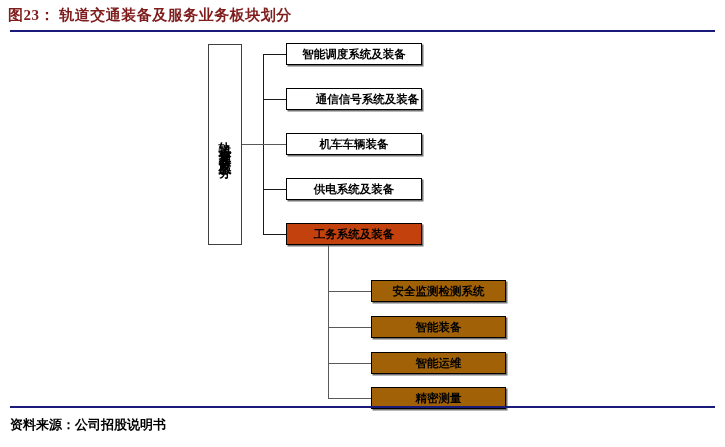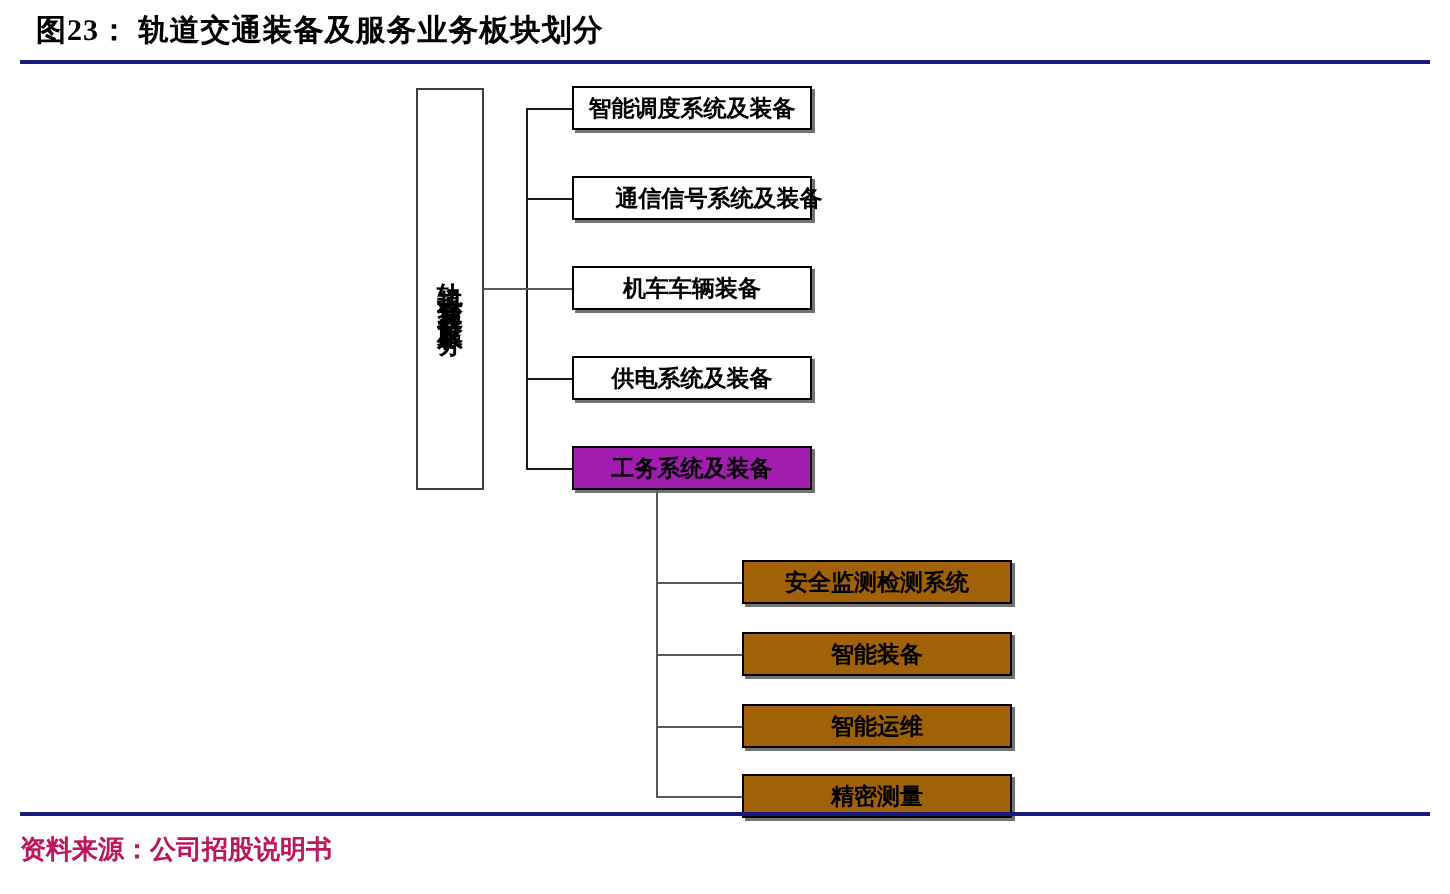--- a/index.html
+++ b/index.html
@@ -11,26 +11,26 @@
     height: 447px;
     background: #ffffff;
     font-family: "Liberation Sans", "DejaVu Sans", sans-serif;
     overflow: hidden;
     position: relative;
   }
 
   
   #figure-title {
     position: absolute;
-    left: 18px;
+    left: 8px;
     top: 6px;
     font-family: "Liberation Serif", "DejaVu Serif", serif;
     font-size: 15px;
     font-weight: bold;
-    color: #000000;
+    color: #7f1d1d;
     letter-spacing: 0.5px;
     white-space: nowrap;
   }
   #header-rule {
     position: absolute;
     left: 10px;
     top: 30px;
     width: 705px;
     height: 2px;
     background: #1a1a7a;
@@ -45,21 +45,21 @@
     height: 2px;
     background: #1a1a7a;
   }
   #source-note {
     position: absolute;
     left: 10px;
     top: 416px;
     font-family: "Liberation Serif", "DejaVu Serif", serif;
     font-size: 13px;
     font-weight: bold;
-    color: #be185d;
+    color: #000000;
     white-space: nowrap;
   }
 
   
   #diagram {
     position: absolute;
     left: 0;
     top: 32px;
     width: 725px;
     height: 372px;
@@ -87,37 +87,37 @@
     writing-mode: vertical-rl;
     text-orientation: upright;
     letter-spacing: 3px;
     line-height: 1;
   }
 
   
   .node-l1 {
     position: absolute;
     left: 286px;
-    width: 120px;
+    width: 136px;
     height: 22px;
     border: 1px solid #000000;
     background: #ffffff;
     box-sizing: border-box;
     display: flex;
     align-items: center;
     justify-content: center;
     font-family: "Liberation Serif", "DejaVu Serif", serif;
     font-size: 11.5px;
     font-weight: bold;
     color: #000000;
     white-space: nowrap;
     box-shadow: 1.5px 1.5px 0 rgba(0,0,0,0.55);
   }
   .node-l1.highlight {
-    background: #a21caf;
+    background: #c2410c;
   }
 
   
   .node-l2 {
     position: absolute;
     left: 371px;
     width: 135px;
     height: 22px;
     border: 1px solid #000000;
     background: #a16207;

